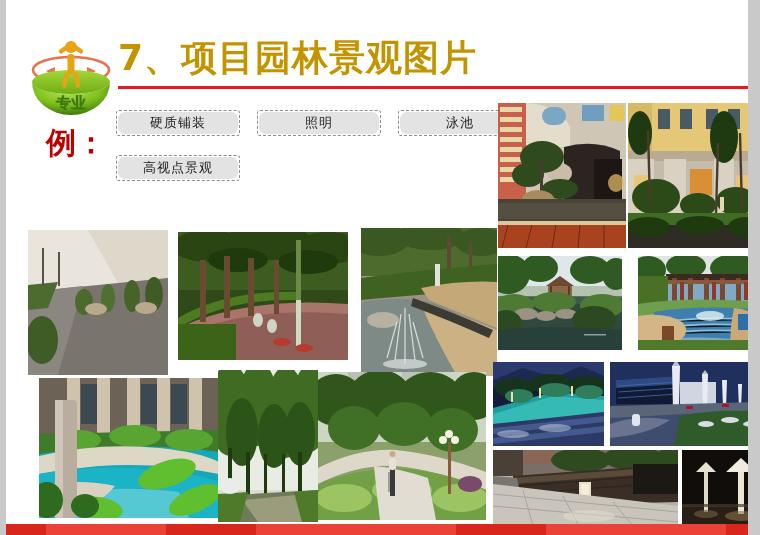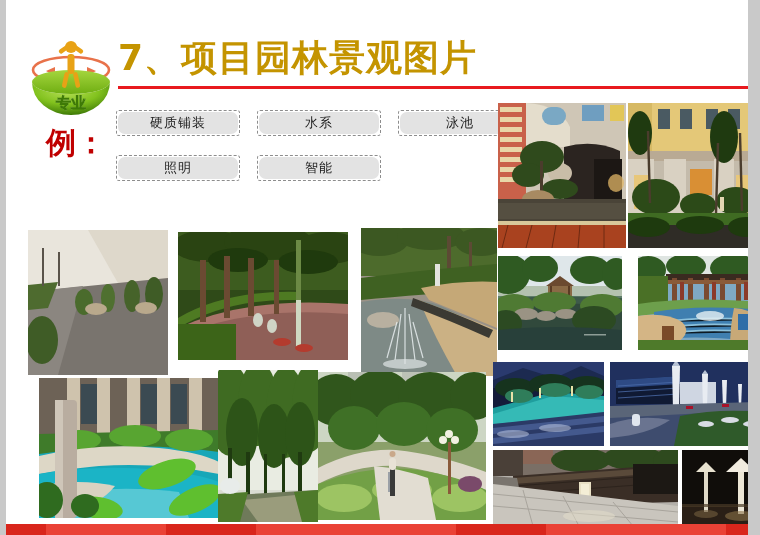--- a/index.html
+++ b/index.html
@@ -134,30 +134,27 @@
   <div id="page-title" style="color: rgb(196, 148, 0);">7、项目园林景观图片</div>
   <div id="title-rule" style="background: rgb(232, 25, 30);"></div>
 
   <div id="example-label" style="color: rgb(192, 0, 0);">例：</div>
 
   <div id="tag-grid">
     <div class="tag-chip">
       <div class="tag-chip-inner">硬质铺装</div>
       </div>
     <div class="tag-chip">
-      <div class="tag-chip-inner">水系</div>
+      <div class="tag-chip-inner">照明</div>
       </div>
     <div class="tag-chip">
       <div class="tag-chip-inner">泳池</div>
       </div>
     <div class="tag-chip">
-      <div class="tag-chip-inner">照明</div>
-      </div>
-    <div class="tag-chip">
-      <div class="tag-chip-inner">智能</div>
+      <div class="tag-chip-inner">高视点景观</div>
       </div>
   </div>
 
   <div class="photo" id="p-paving" title="硬质铺装道路" style="left: 22px; top: 230px; width: 140px; height: 145px;">
     <svg class="ph" viewBox="0 0 140 145" preserveAspectRatio="none">
       <rect width="140" height="145" fill="#cfc9bd"></rect>
       <rect x="0" y="0" width="140" height="62" fill="#e9e5dc"></rect>
       <polygon points="60,0 140,0 140,62 95,62" fill="#ded8cb"></polygon>
       <polygon points="0,62 140,48 140,145 0,145" fill="#79746e"></polygon>
       <polygon points="0,62 55,56 30,145 0,145" fill="#8b8680"></polygon>

